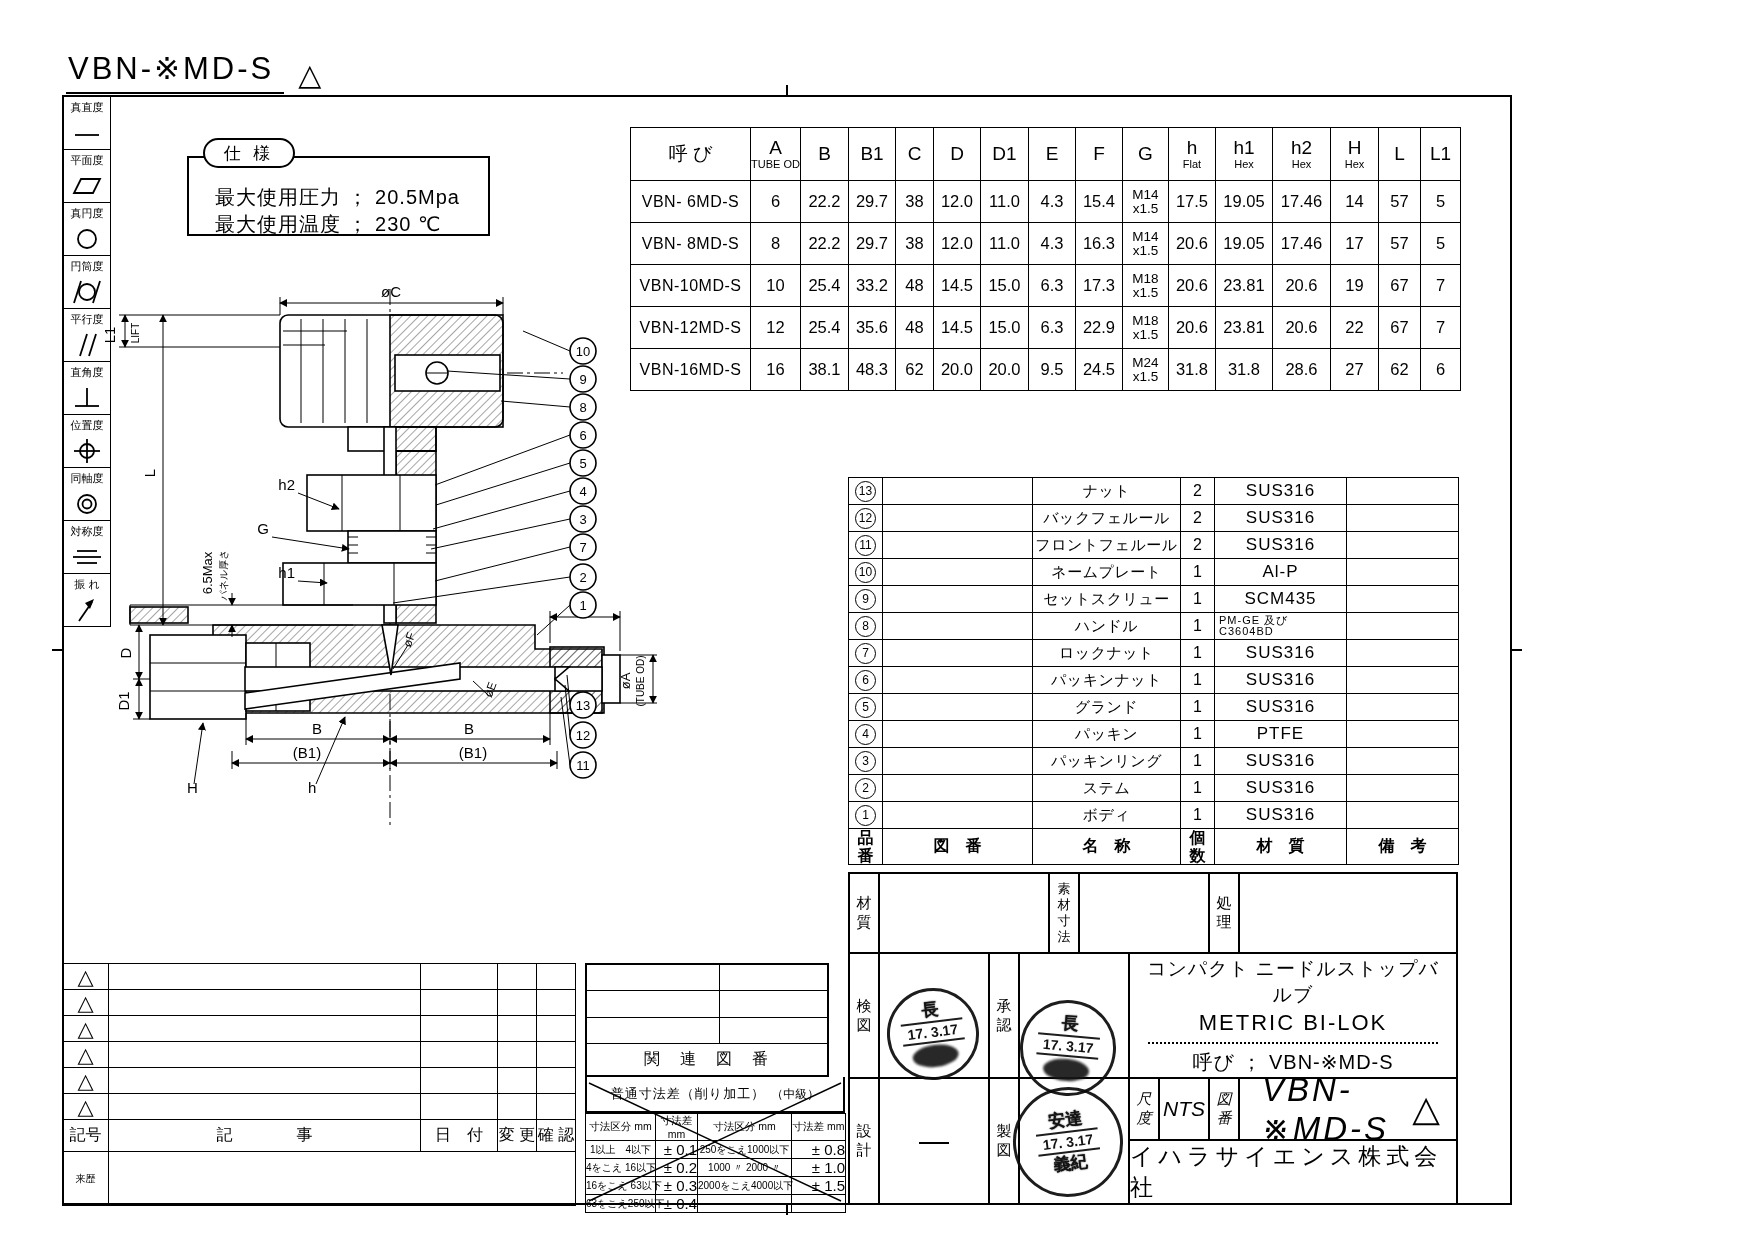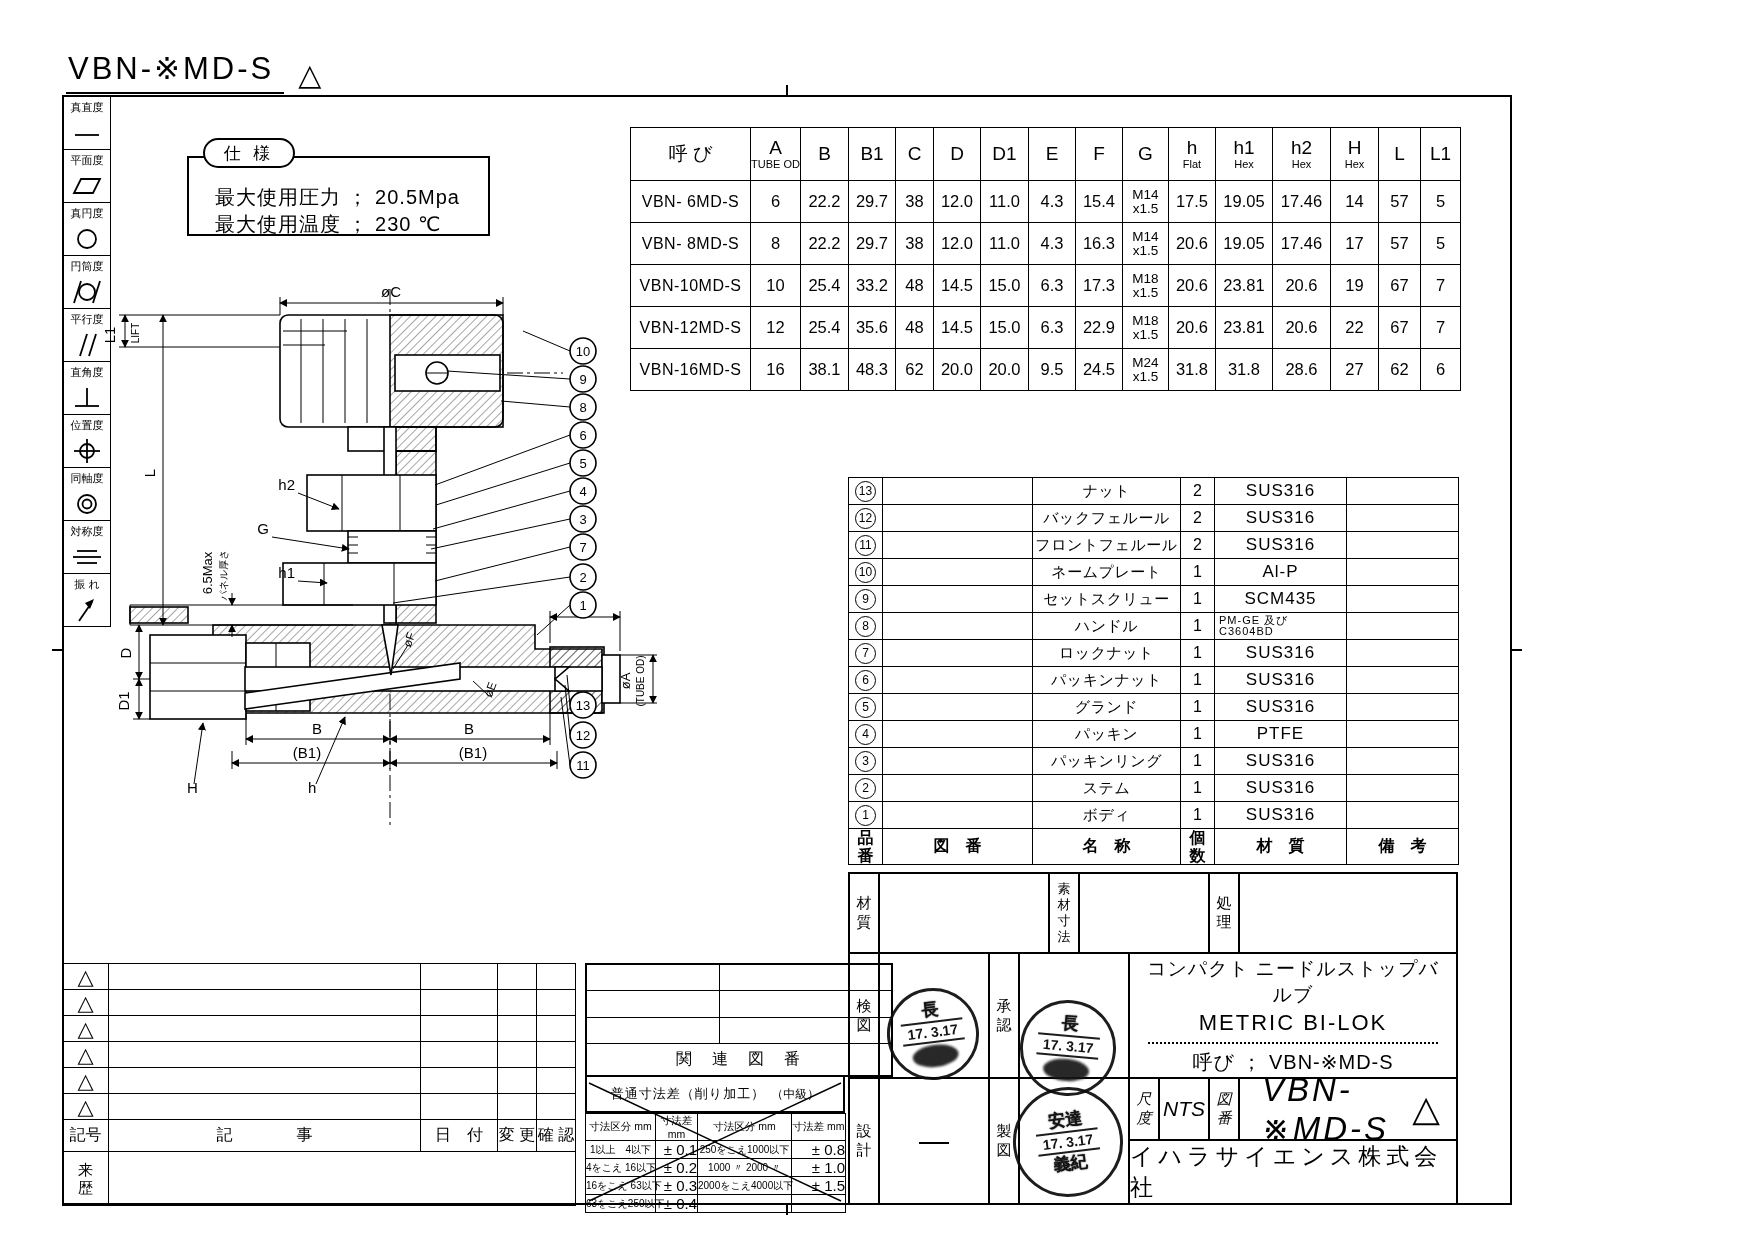--- a/index.html
+++ b/index.html
@@ -94,24 +94,24 @@
   .inkblob { width:46px; height:22px; background:#161616; border-radius:50%; filter:blur(1px); }
   .ink { text-shadow:0 0 1.5px #000; }
 
   
   .rev { left:62px; top:963px; width:513px; }
   .rev td,.rev th { border:1.8px solid #000; text-align:center; vertical-align:middle; font-weight:normal; }
   .rev tbody tr.gen td { height:26px; }
   .rev .r-sym { font-size:21px; line-height:1; }
   .rev .hdr td { height:32px; font-size:16px; white-space:pre; }
   .rev .hist td { height:54px; }
-  .rev .r-hist { font-size:15px; word-break:break-all; line-height:1.2; padding:0 12px; }
-
-  
-  .related { left:585px; top:963px; width:308px; height:114px; border:2px solid #000; display:flex; flex-direction:column; }
+  .rev .r-hist { font-size:10px; word-break:break-all; line-height:1.2; padding:0 12px; }
+
+  
+  .related { left:585px; top:963px; width:244px; height:114px; border:2px solid #000; display:flex; flex-direction:column; }
   .rel-row { flex:1; display:flex; border-bottom:1.6px solid #000; }
   .rel-a { width:133px; border-right:1.6px solid #000; }
   .rel-hdr { height:31px; display:flex; align-items:center; justify-content:center; font-size:16px; letter-spacing:2px; }
 
   
   .toltitle { left:585px; top:1077px; width:260px; height:36px; border:2px solid #000; border-top:0;
     display:flex; align-items:center; justify-content:center; gap:6px; }
   .toltitle .tt { font-size:13px; letter-spacing:1px;text-align:right; }
   .toltitle .tg { font-size:12px; }
   .tolt { left:585px; top:1113px; width:260px; }

